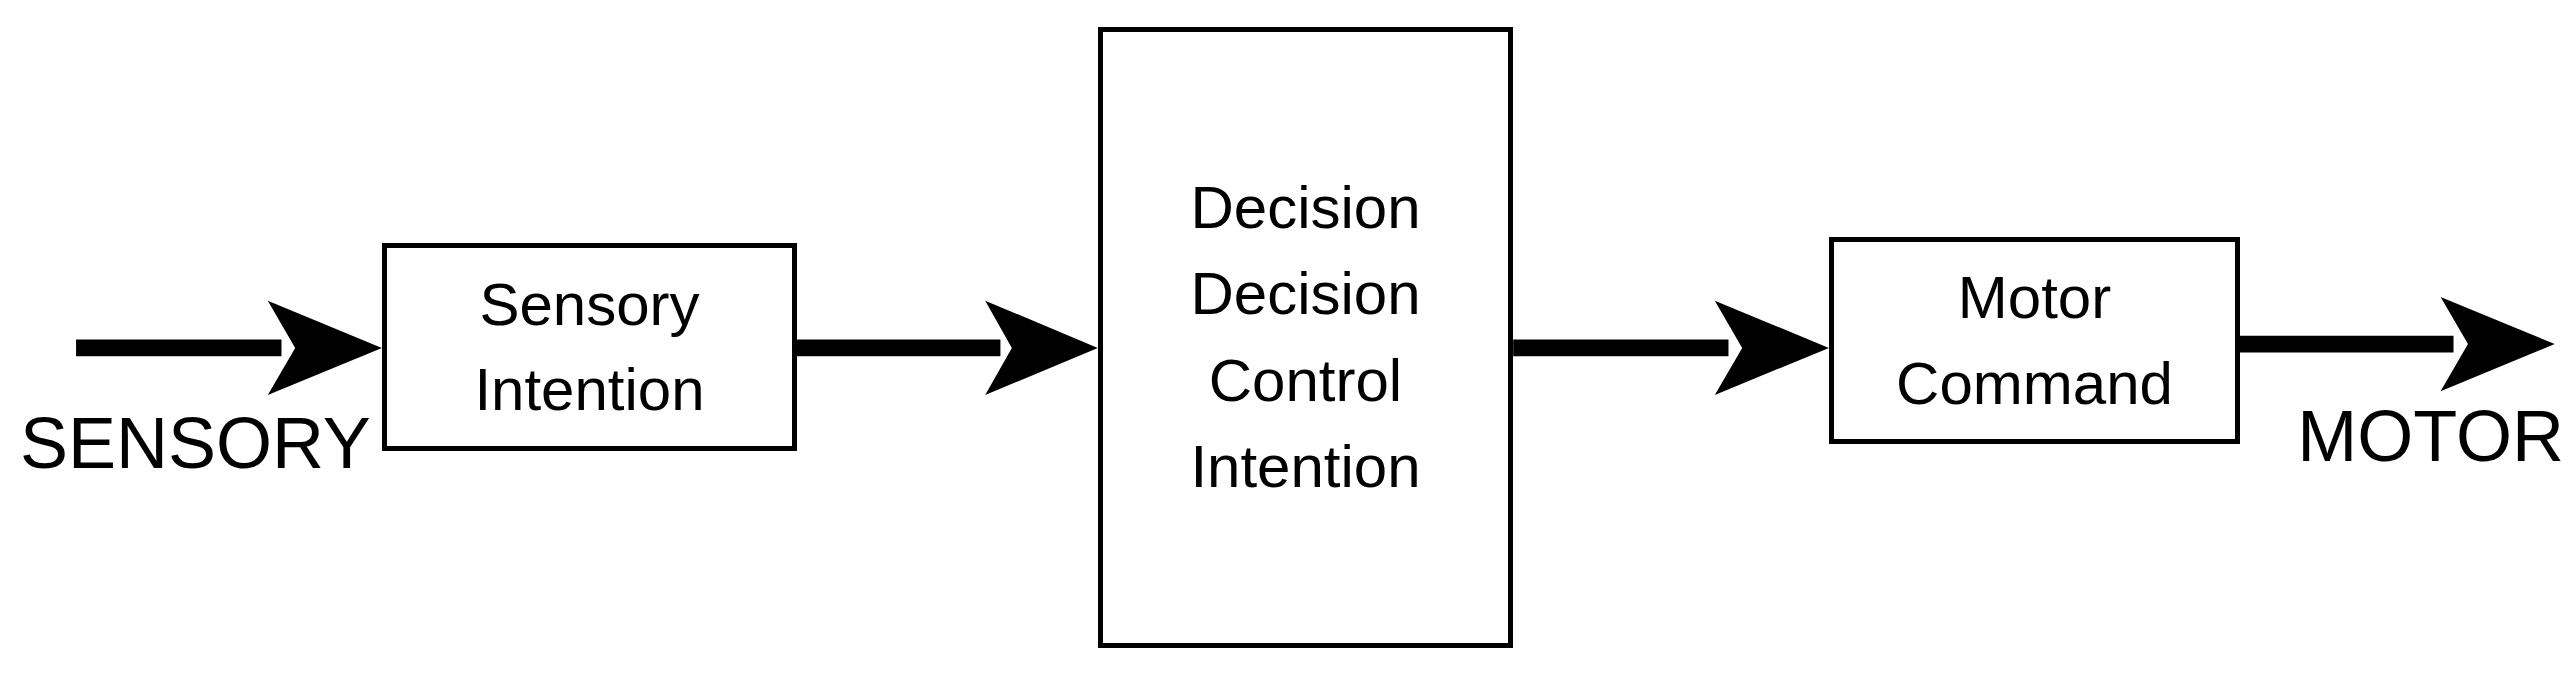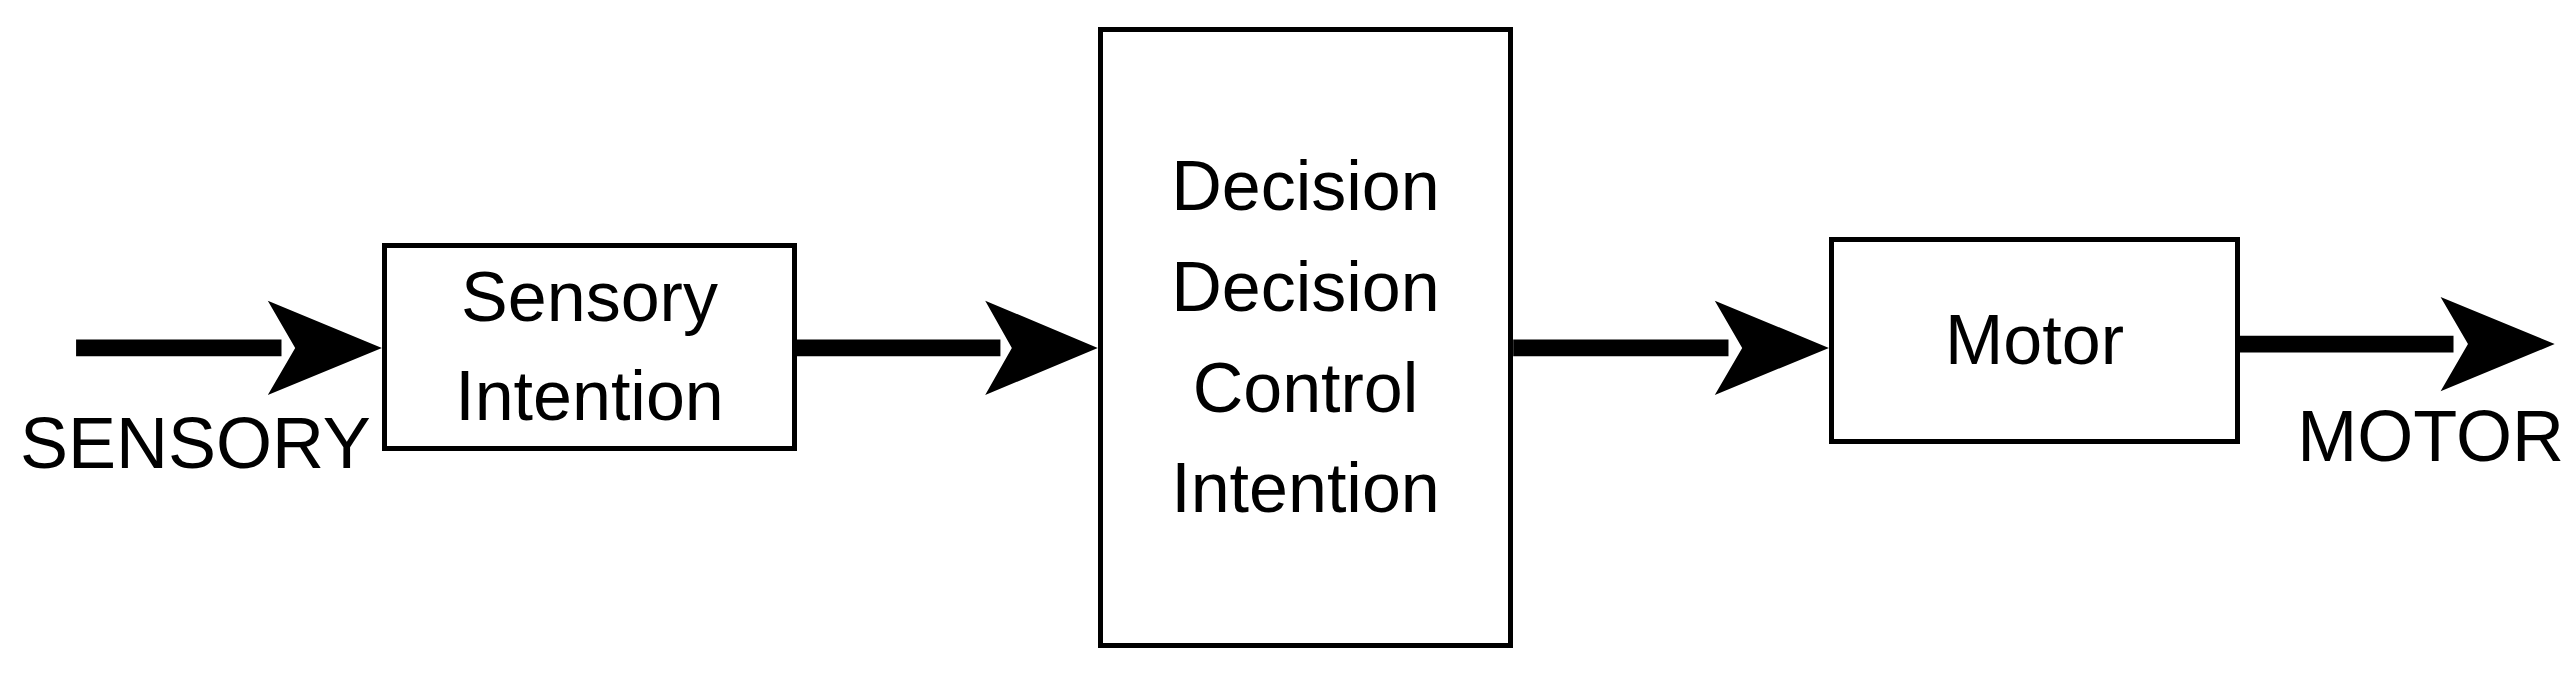--- a/index.html
+++ b/index.html
@@ -15,21 +15,21 @@
     position:absolute;
     box-sizing:border-box;
     border:5.3px solid #000000;
     background:#ffffff;
     display:flex;
     flex-direction:column;
     align-items:center;
     justify-content:center;
   }
   .node-line{
-    font-size:70px;
+    font-size:60px;
     line-height:1.42;
     white-space:nowrap;
     text-align:center;
     letter-spacing:0px;
   }
   #box-sensory{left:382px;top:243px;width:415px;height:208px;}
   #box-central{left:1098px;top:27px;width:415px;height:621px;}
   #box-motor{left:1829px;top:237px;width:411px;height:207px;}
   #box-central .node-line{line-height:1.44;}
   .edge-label{
@@ -79,20 +79,21 @@
 
   <div class="node-box" id="box-central">
     <div class="node-line">Decision</div>
     <div class="node-line">Decision</div>
     <div class="node-line">Control</div>
     <div class="node-line">Intention</div>
   </div>
 
   <div class="node-box" id="box-motor">
     <div class="node-line">Motor</div>
+    <div class="node-line">Command</div>
   </div>
 
   <div class="edge-label" id="label-sensory-input">
     <div>SENSORY</div>
   </div>
 
   <div class="edge-label" id="label-motor-output">
     <div>MOTOR</div>
   </div>
 

